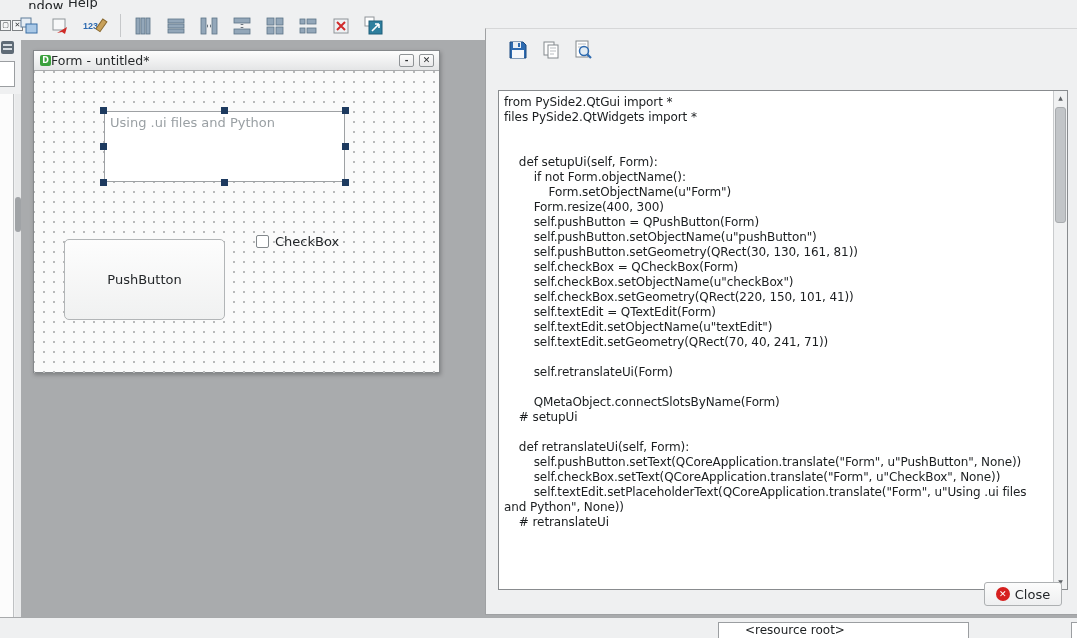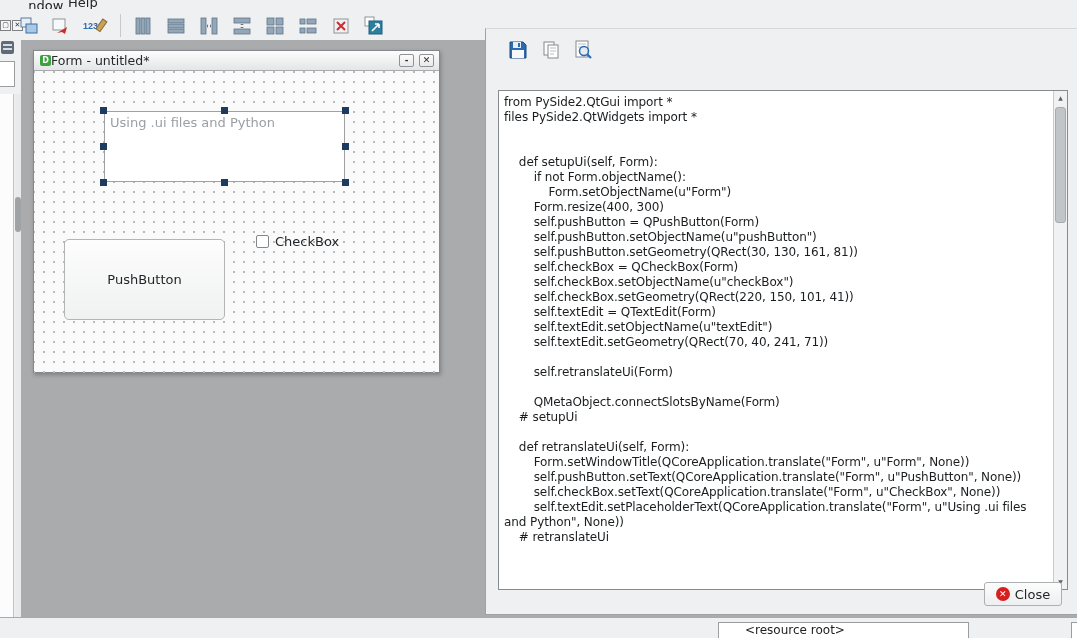--- a/index.html
+++ b/index.html
@@ -248,21 +248,20 @@
         <div class="code-line">        self.textEdit = QTextEdit(Form)</div>
         <div class="code-line">        self.textEdit.setObjectName(u"textEdit")</div>
         <div class="code-line">        self.textEdit.setGeometry(QRect(70, 40, 241, 71))</div>
         <div class="code-line">&nbsp;</div>
         <div class="code-line">        self.retranslateUi(Form)</div>
         <div class="code-line">&nbsp;</div>
         <div class="code-line">        QMetaObject.connectSlotsByName(Form)</div>
         <div class="code-line">    # setupUi</div>
         <div class="code-line">&nbsp;</div>
         <div class="code-line">    def retranslateUi(self, Form):</div>
-        <div class="code-line">        Form.setWindowTitle(QCoreApplication.translate("Form", u"Form", None))</div>
         <div class="code-line">        self.pushButton.setText(QCoreApplication.translate("Form", u"PushButton", None))</div>
         <div class="code-line">        self.checkBox.setText(QCoreApplication.translate("Form", u"CheckBox", None))</div>
         <div class="code-line">        self.textEdit.setPlaceholderText(QCoreApplication.translate("Form", u"Using .ui files</div>
         <div class="code-line">and Python", None))</div>
         <div class="code-line">    # retranslateUi</div>
       </div>
     <div class="vscroll">
       <div class="sarrow up">▲</div>
       <div class="sthumb"></div>
       <div class="sarrow down">▼</div>

